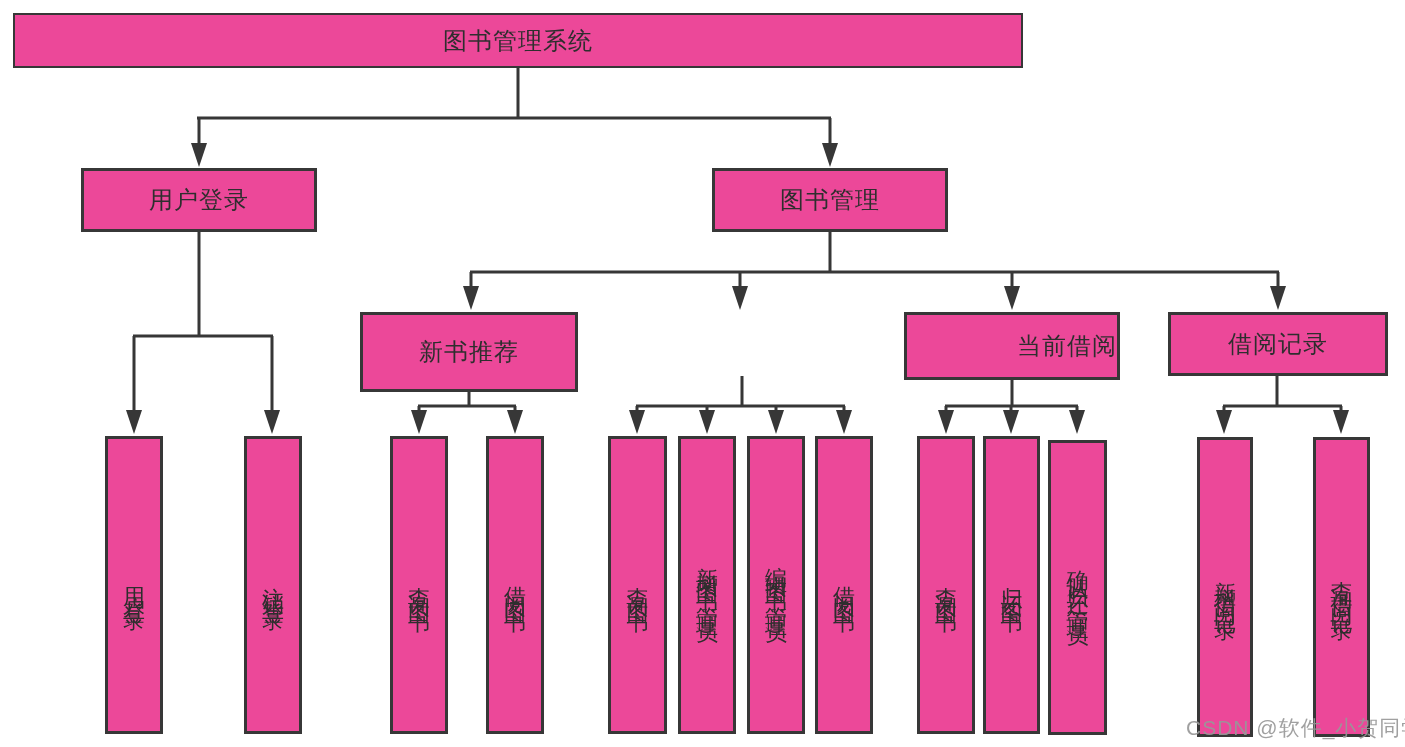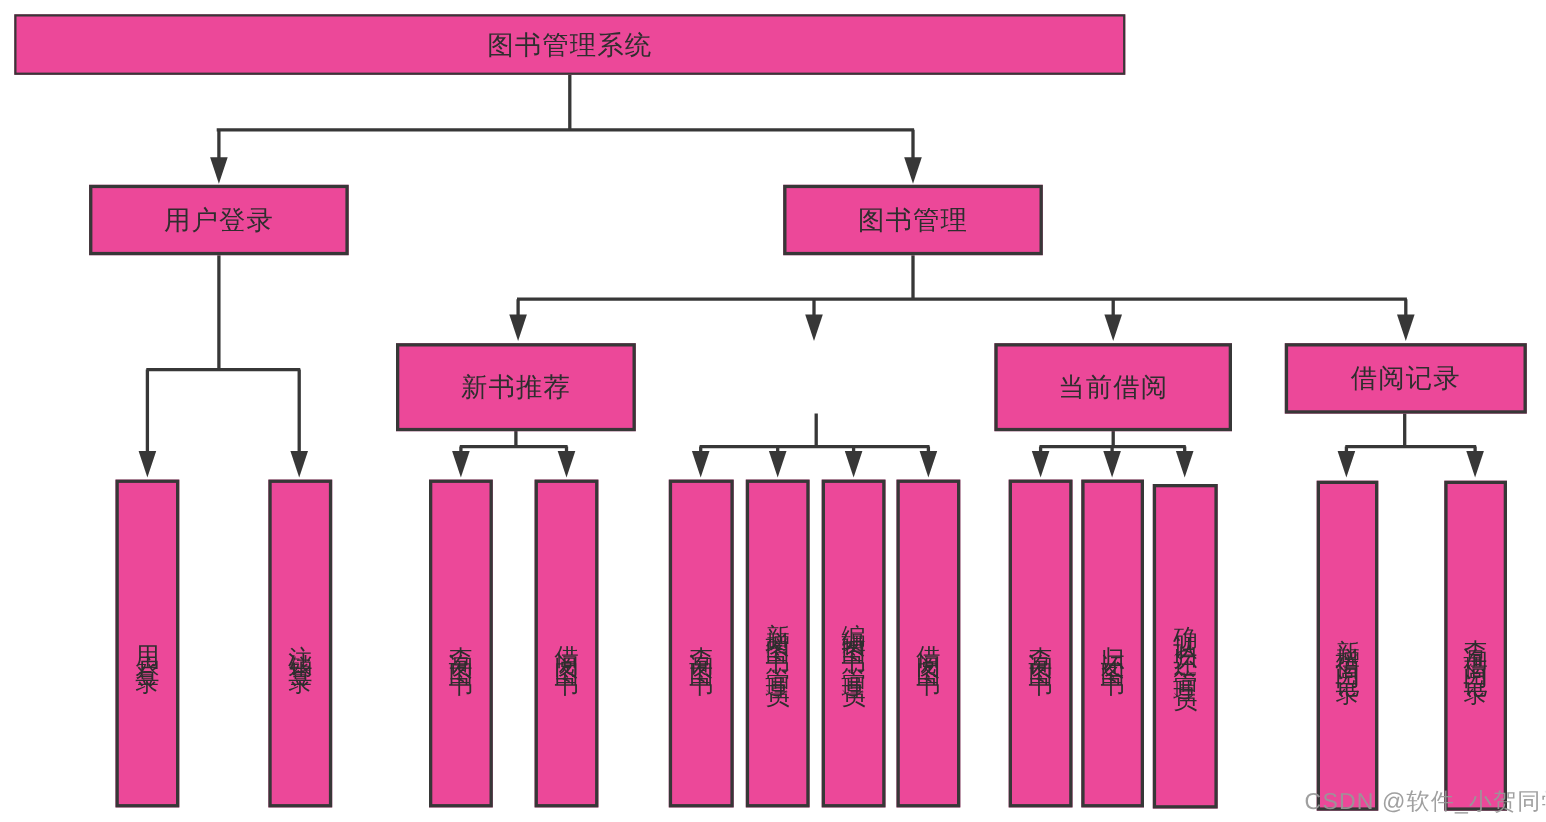--- a/index.html
+++ b/index.html
@@ -69,21 +69,21 @@
   <div class="box" style="left:81px; top:168px; width:236px; height:64px;">
     <span>用户登录</span>
   </div>
   <div class="box" style="left:712px; top:168px; width:236px; height:64px;">
     <span>图书管理</span>
   </div>
 
   <div class="box" style="left:360px; top:312px; width:218px; height:80px;">
     <span>新书推荐</span>
   </div>
-  <div class="box" style="left:904px; top:312px; width:216px; height:80px;">
+  <div class="box" style="left:904px; top:312px; width:216px; height:68px;justify-content:flex-end;">
     <span>当前借阅</span>
   </div>
   <div class="box" style="left:1168px; top:312px; width:220px; height:64px;">
     <span>借阅记录</span>
   </div>
 
   <div class="box leaf" style="left:105px; top:436px; width:58px; height:298px;">
     <span>用户登录</span>
   </div>
   <div class="box leaf" style="left:244px; top:436px; width:58px; height:298px;">

